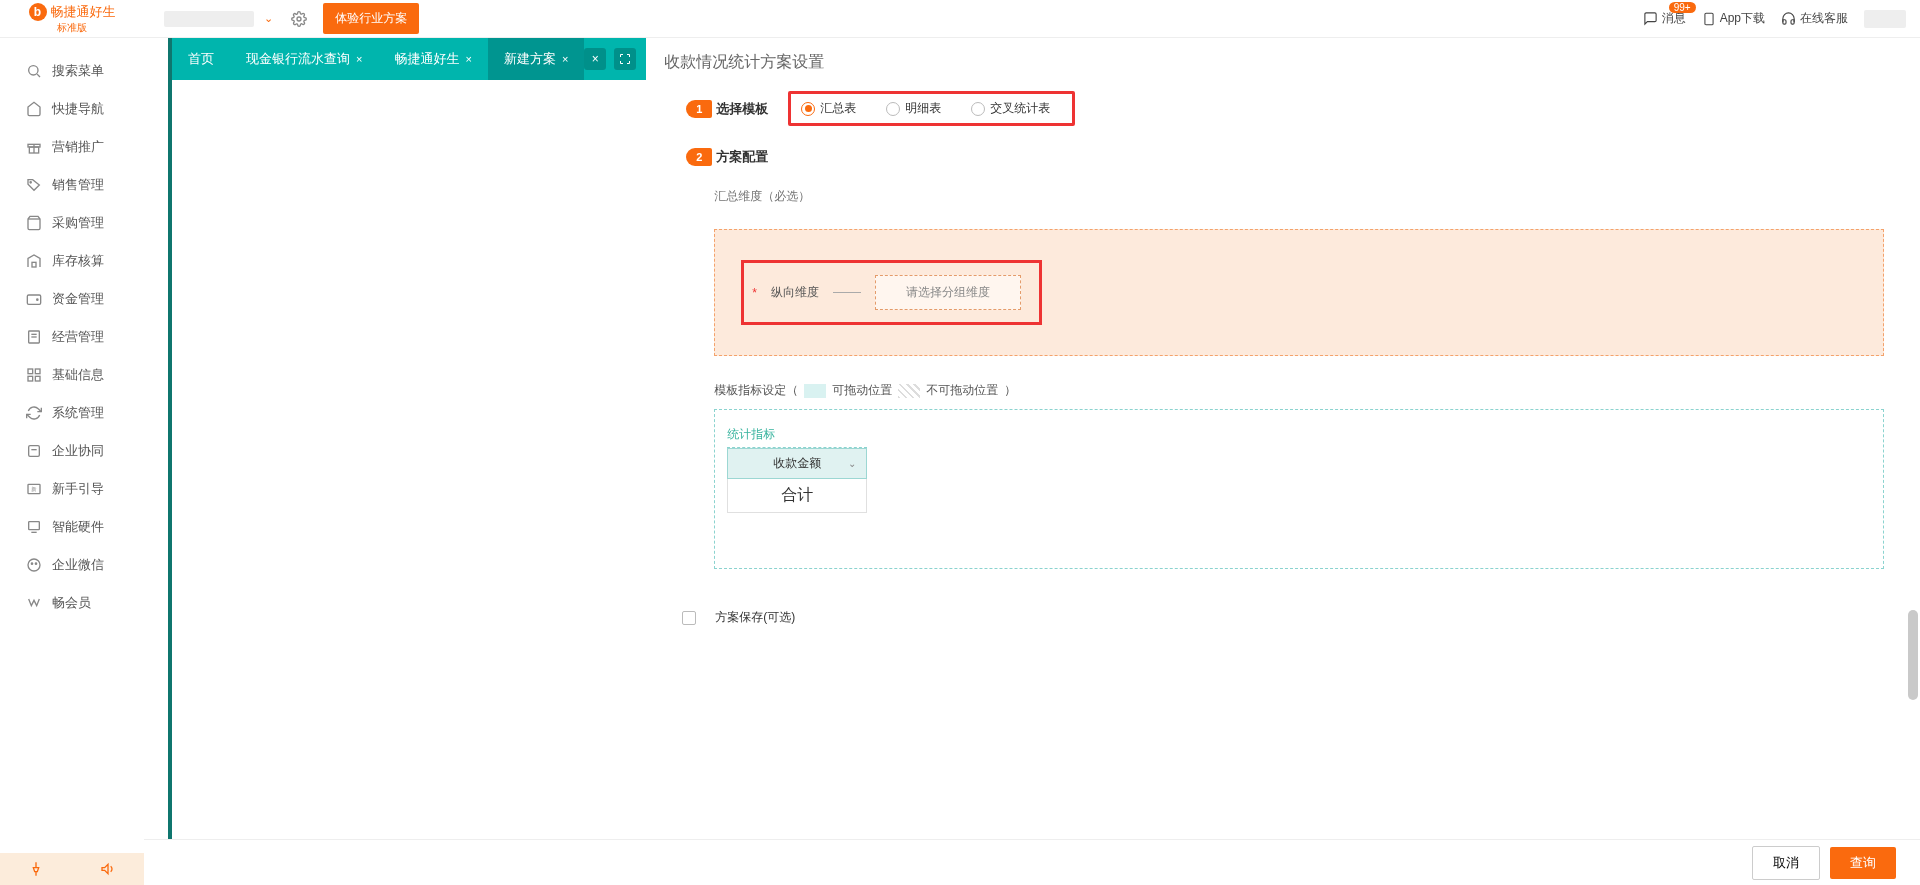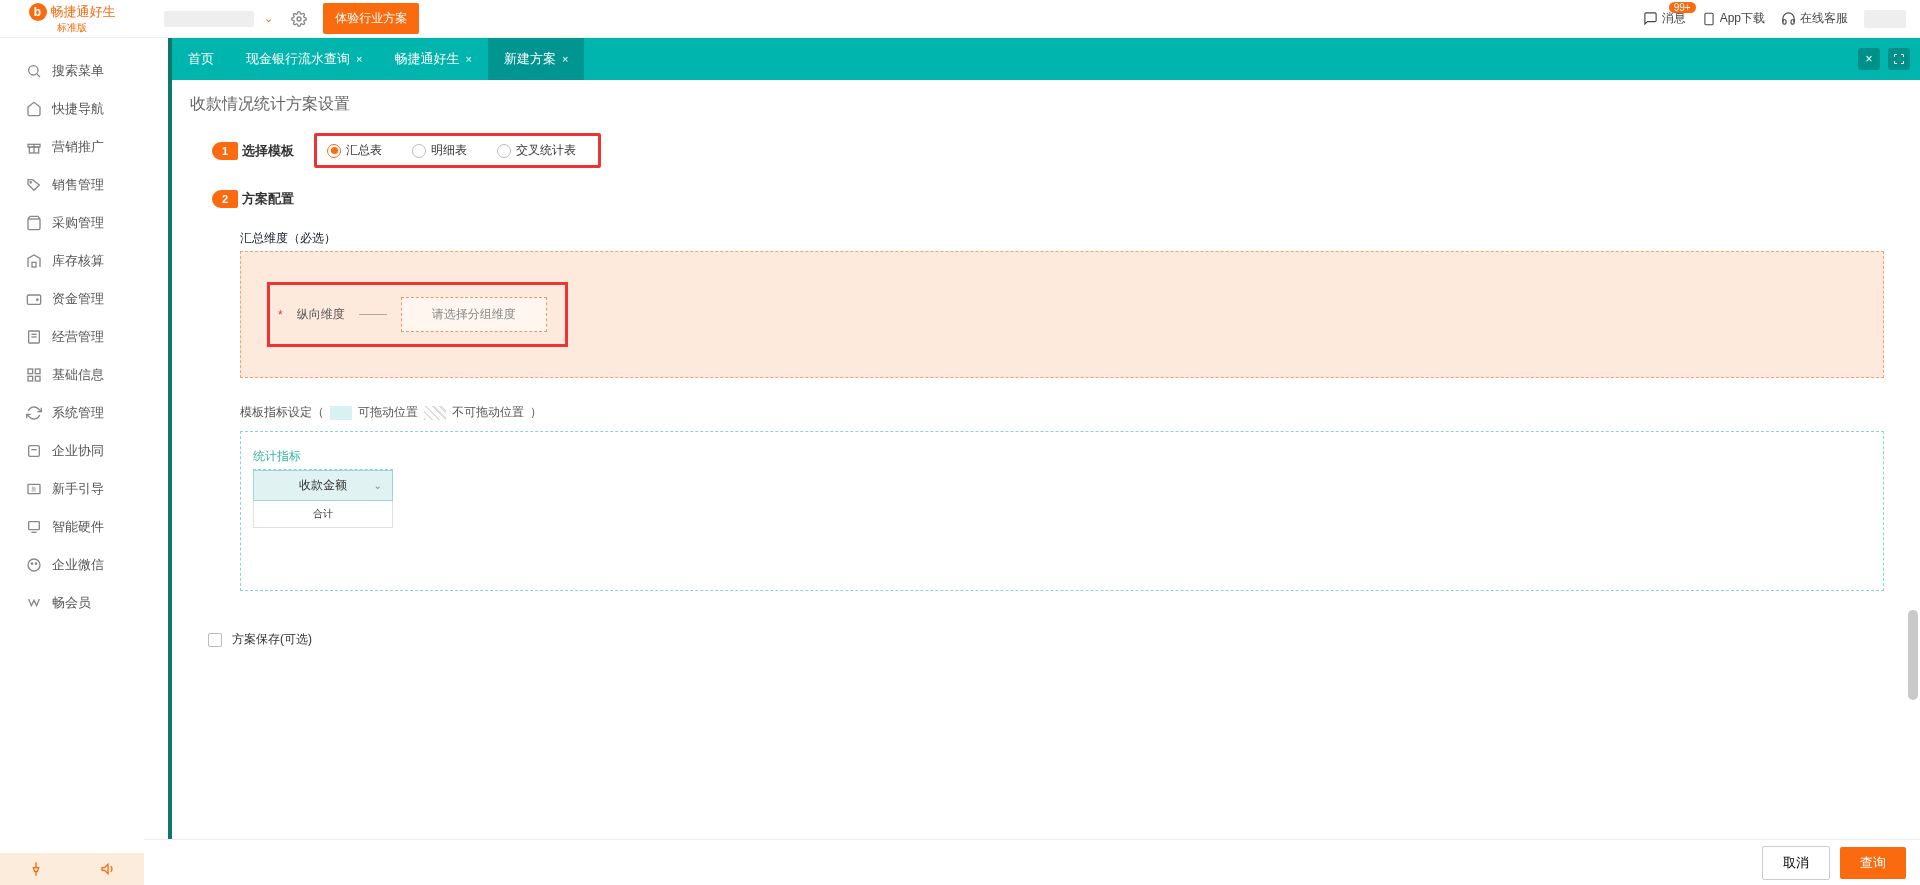--- a/index.html
+++ b/index.html
@@ -23,67 +23,67 @@
 .avatar-ph { width: 42px; height: 18px; background: #eee; border-radius: 2px; }
 
 
 .layout { display: flex; height: calc(100vh - 38px); }
 .sidebar { width: 172px; background: #fff; border-right: 4px solid #0f766e; padding-top: 14px; }
 .sb-item { display: flex; align-items: center; gap: 10px; padding: 10px 0 10px 26px; color: #555; font-size: 13px; }
 .sb-icon { width: 16px; height: 16px; display: inline-flex; align-items: center; justify-content: center; color: #888; }
 .sb-footer { position: absolute; bottom: 0; left: 0; width: 144px; height: 32px; background: #fcecdb; display: flex; align-items: center; justify-content: space-around; color: #fa6a0e; }
 
 
-.main { flex: 1; display: flex; flex-direction: column; background: #fff; }
+.main { flex: 1; display: flex; flex-direction: row; background: #fff; }
 .tabbar { height: 42px; background: #00b5ad; display: flex; align-items: center; position: relative; }
 .tab { padding: 0 16px; height: 42px; display: flex; align-items: center; gap: 6px; color: #fff; font-size: 13px; }
 .tab.active { background: #009590; }
 .tab-close { font-size: 11px; }
 .tabbar-right { margin-left: auto; display: flex; align-items: center; gap: 8px; padding-right: 10px; }
 .tab-round-btn { width: 22px; height: 22px; background: rgba(0,0,0,0.2); border-radius: 3px; color: #fff; display: flex; align-items: center; justify-content: center; font-size: 12px; }
 
 .content { flex: 1; overflow-y: auto; padding: 14px 18px 50px 18px; background: #fff; position: relative; }
 .page-title { color: #666; font-size: 16px; margin-bottom: 18px; }
 
 .step-row { display: flex; align-items: center; margin-bottom: 22px; margin-left: 22px; }
 .step-num { background: #fa6a0e; color: #fff; width: 26px; height: 18px; border-radius: 9px 2px 2px 9px; display: inline-flex; align-items: center; justify-content: center; font-size: 11px; font-weight: bold; margin-right: 4px; }
 .step-title { font-size: 13px; font-weight: 600; }
 
 .radios { display: flex; gap: 30px; margin-left: 20px; border: 3px solid #e33; padding: 6px 22px 6px 10px; border-radius: 2px; }
 .radio-item { display: flex; align-items: center; gap: 5px; font-size: 12px; }
 .radio-dot { width: 14px; height: 14px; border-radius: 50%; border: 1px solid #bbb; display: inline-flex; align-items: center; justify-content: center; }
 .radio-dot.checked { border-color: #fa6a0e; }
 .radio-dot.checked::after { content: ""; width: 7px; height: 7px; background: #fa6a0e; border-radius: 50%; }
 
-.section-label { font-size: 12px; color: #0f172a; margin-left: 50px; margin-bottom: 4px; }
+.section-label { font-size: 12px; color: #737373; margin-left: 50px; margin-bottom: 24px; }
 
 .dim-box { margin: 0 18px 0 50px; border: 1px dashed #f4a26b; background: #fdeadc; padding: 30px 26px; display: flex; align-items: center; gap: 16px; }
 .required-star { color: #e33; font-size: 12px; }
 .dim-label { font-size: 12px; color: #555; }
 .dim-line { width: 28px; height: 1px; background: #aaa; }
 .dim-select { border: 1px dashed #e49b6a; background: #fff6ef; padding: 8px 30px; font-size: 12px; color: #888; }
 .red-frame { border: 3px solid #e33; padding: 12px 18px 12px 8px; display: flex; align-items: center; gap: 14px; }
 
 .indicator-note { margin: 26px 0 10px 50px; font-size: 12px; color: #555; display: flex; align-items: center; gap: 6px; }
 .swatch { width: 22px; height: 14px; display: inline-block; }
 .swatch.drag { background: #d9f2f1; }
 .swatch.nodrag { background: repeating-linear-gradient(45deg,#ddd,#ddd 2px,#fff 2px,#fff 5px); }
 
 .indicator-box { margin: 0 18px 0 50px; border: 1px dashed #8bd3cf; padding: 12px; height: 160px; background: #fff; }
 .indicator-header { width: 140px; text-align: left; color: #37b39e; font-size: 12px; padding: 4px 0; border-bottom: 1px dashed #8bd3cf; }
 .indicator-cell { width: 140px; border: 1px solid #9cd7d3; background: #e0f2f1; display: flex; align-items: center; justify-content: center; padding: 6px 0; font-size: 12px; position: relative; }
 .indicator-cell .dd { position: absolute; right: 10px; color: #888; font-size: 10px; }
-.indicator-total { width: 140px; border: 1px solid #e0e0e0; border-top: none; text-align: center; padding: 6px 0; font-size: 10px; background: #fff; }
+.indicator-total { width: 140px; border: 1px solid #e0e0e0; border-top: none; text-align: center; padding: 6px 0; font-size: 16px; background: #fff; }
 
 .hints { margin: 14px 0 0 50px; font-size: 12px; color: #aaa; line-height: 22px; }
 
-.save-row { margin: 40px 0 0 18px; display: flex; align-items: center; gap: 10px; font-size: 12px; }
+.save-row { margin: 40px 0 0 18px; display: flex; align-items: center; gap: 19px; font-size: 12px; }
 .chk { width: 14px; height: 14px; border: 1px solid #bbb; border-radius: 2px; display: inline-block; }
 
-.footer-btns { position: fixed; bottom: 0; right: 0; left: 144px; height: 46px; display: flex; align-items: center; justify-content: flex-end; gap: 10px; padding-right: 14px; background: #fff; border-top: 1px solid #eee; }
+.footer-btns { position: fixed; bottom: 0; right: 0; left: 144px; height: 46px; display: flex; align-items: center; justify-content: flex-end; gap: 10px; padding-right: 24px; background: #fff; border-top: 1px solid #eee; }
 .btn-plain { border: 1px solid #ccc; background: #fff; padding: 7px 20px; font-size: 13px; border-radius: 2px; }
 .btn-primary { border: none; background: #fa6a0e; color: #fff; padding: 7px 20px; font-size: 13px; border-radius: 2px; }
 .scroll-track { position: fixed; right: 0; top: 80px; bottom: 46px; width: 14px; }
 .scroll-thumb { position: absolute; top: 530px; height: 90px; width: 10px; right: 2px; background: #c9c9c9; border-radius: 5px; }
 svg { display: block; }
 </style>
 </head>
 <body>
 
 <div class="top-header">

